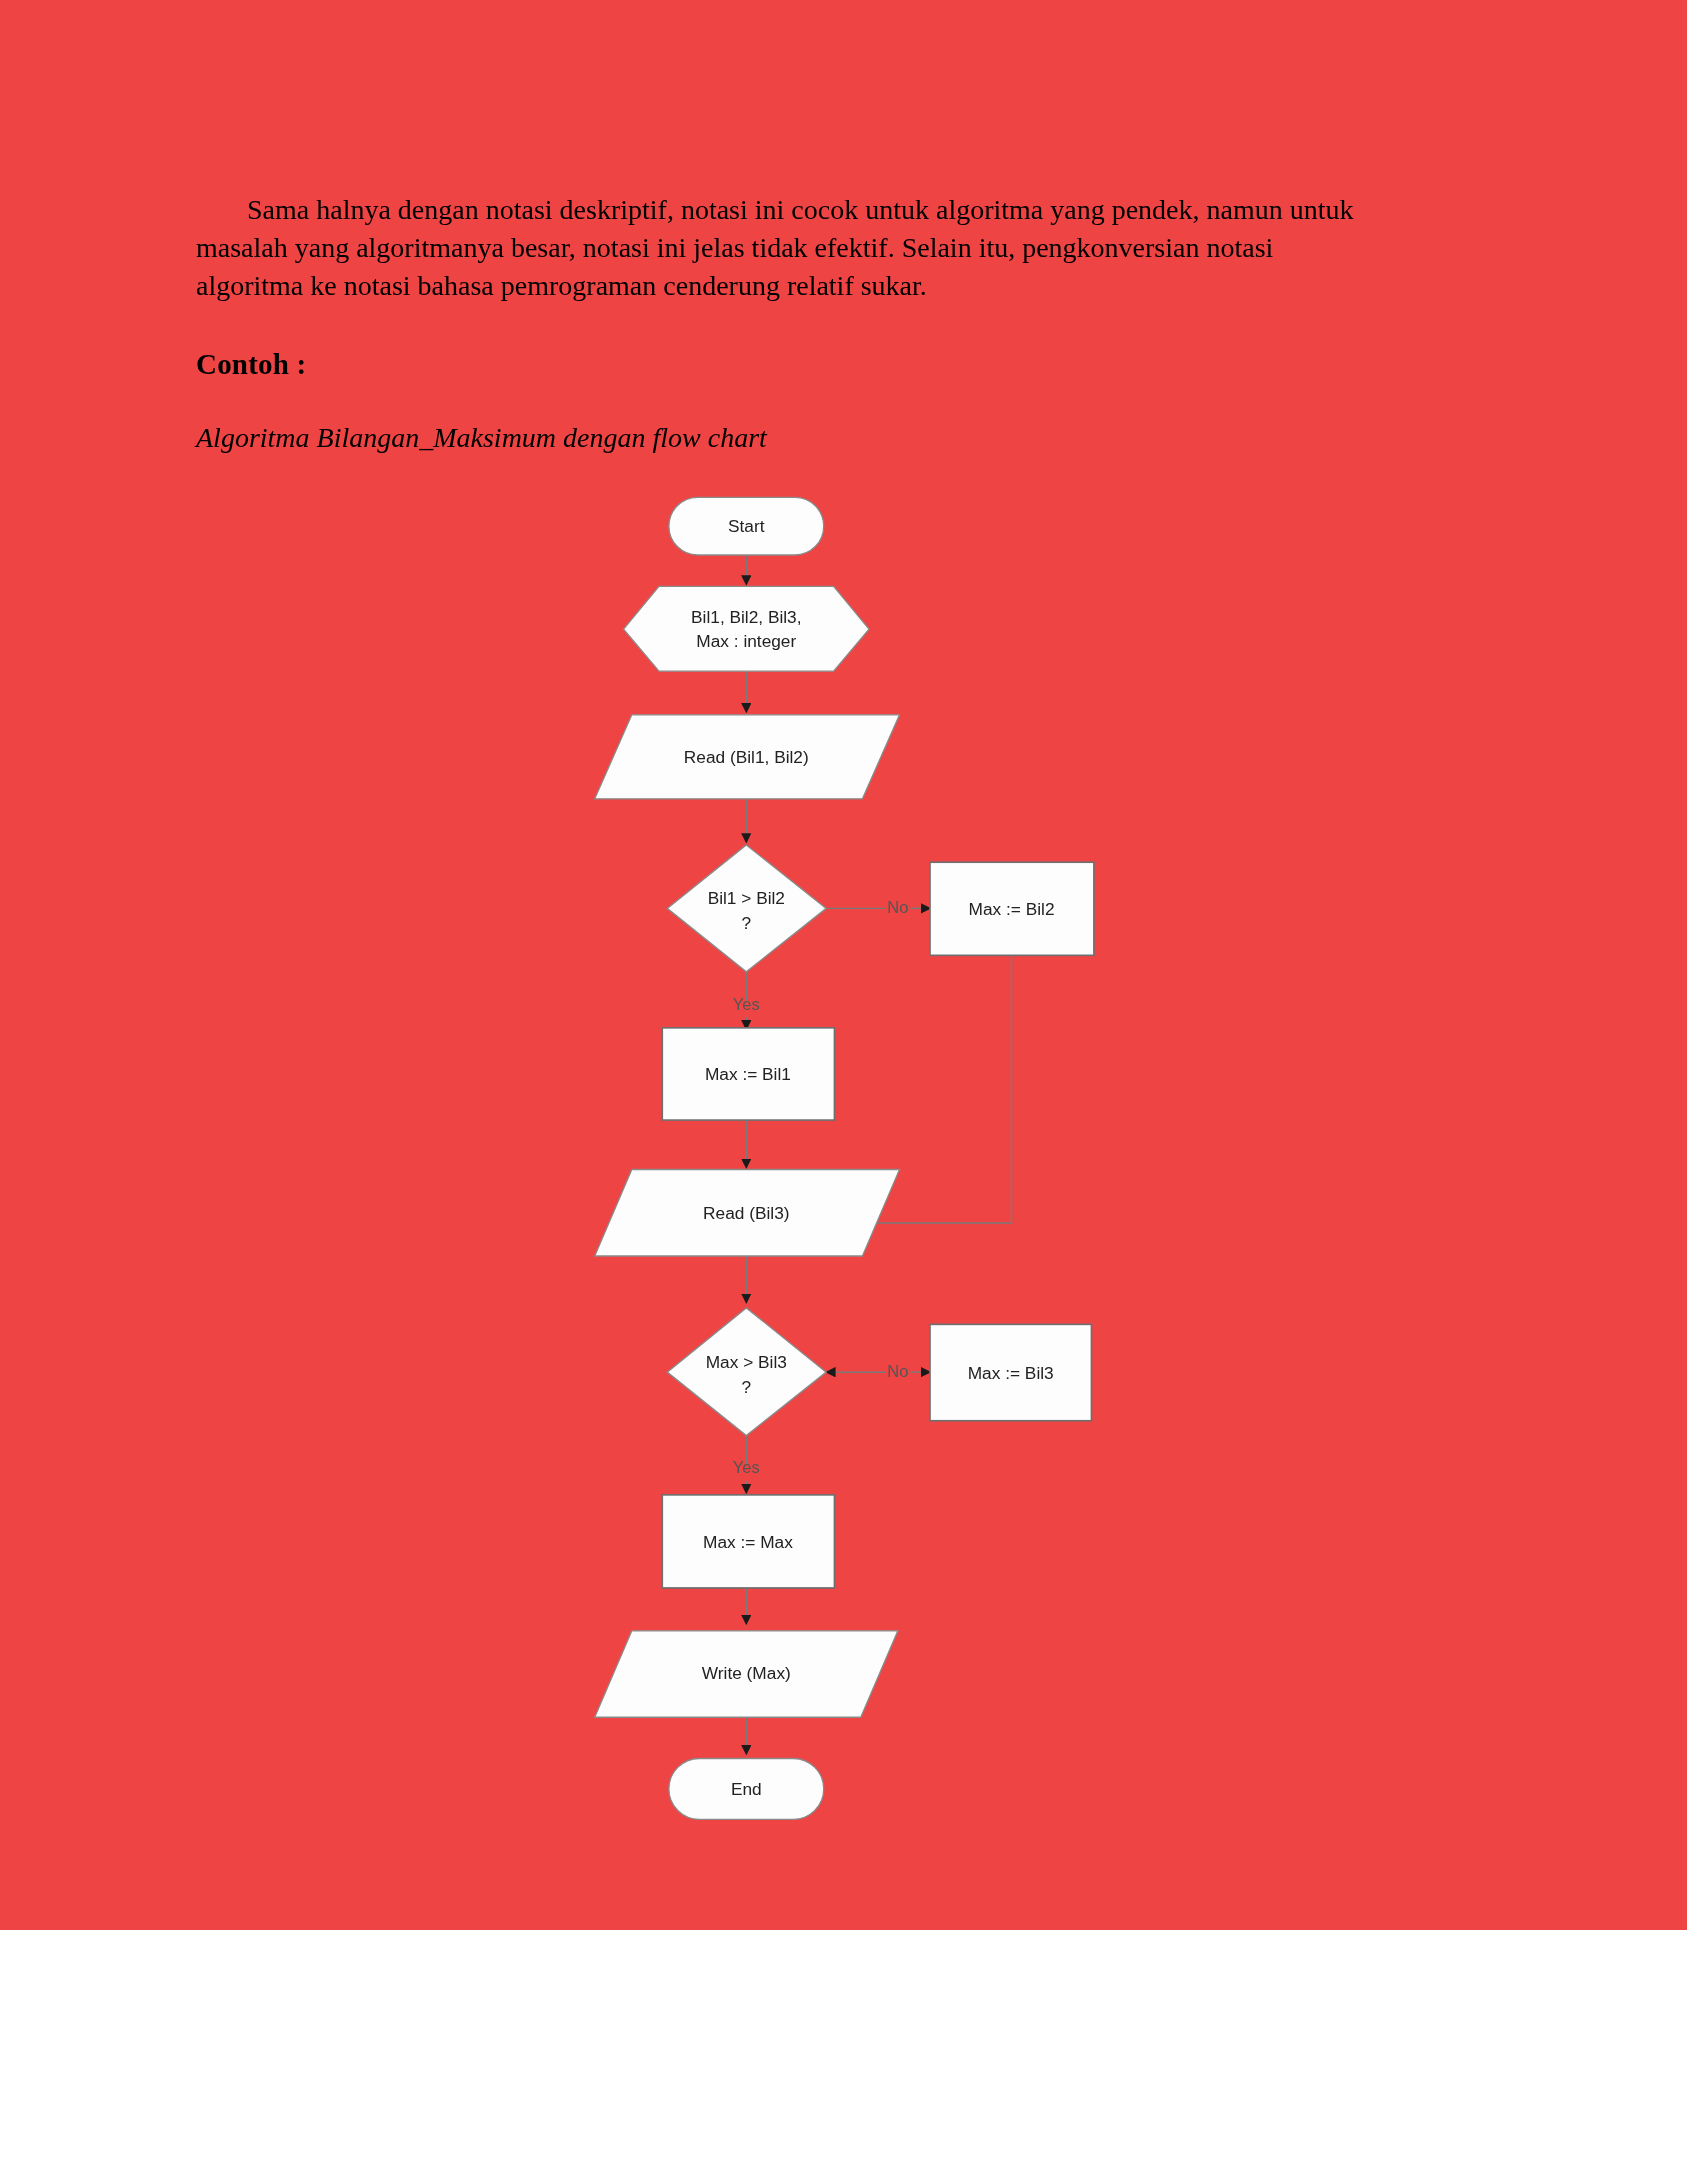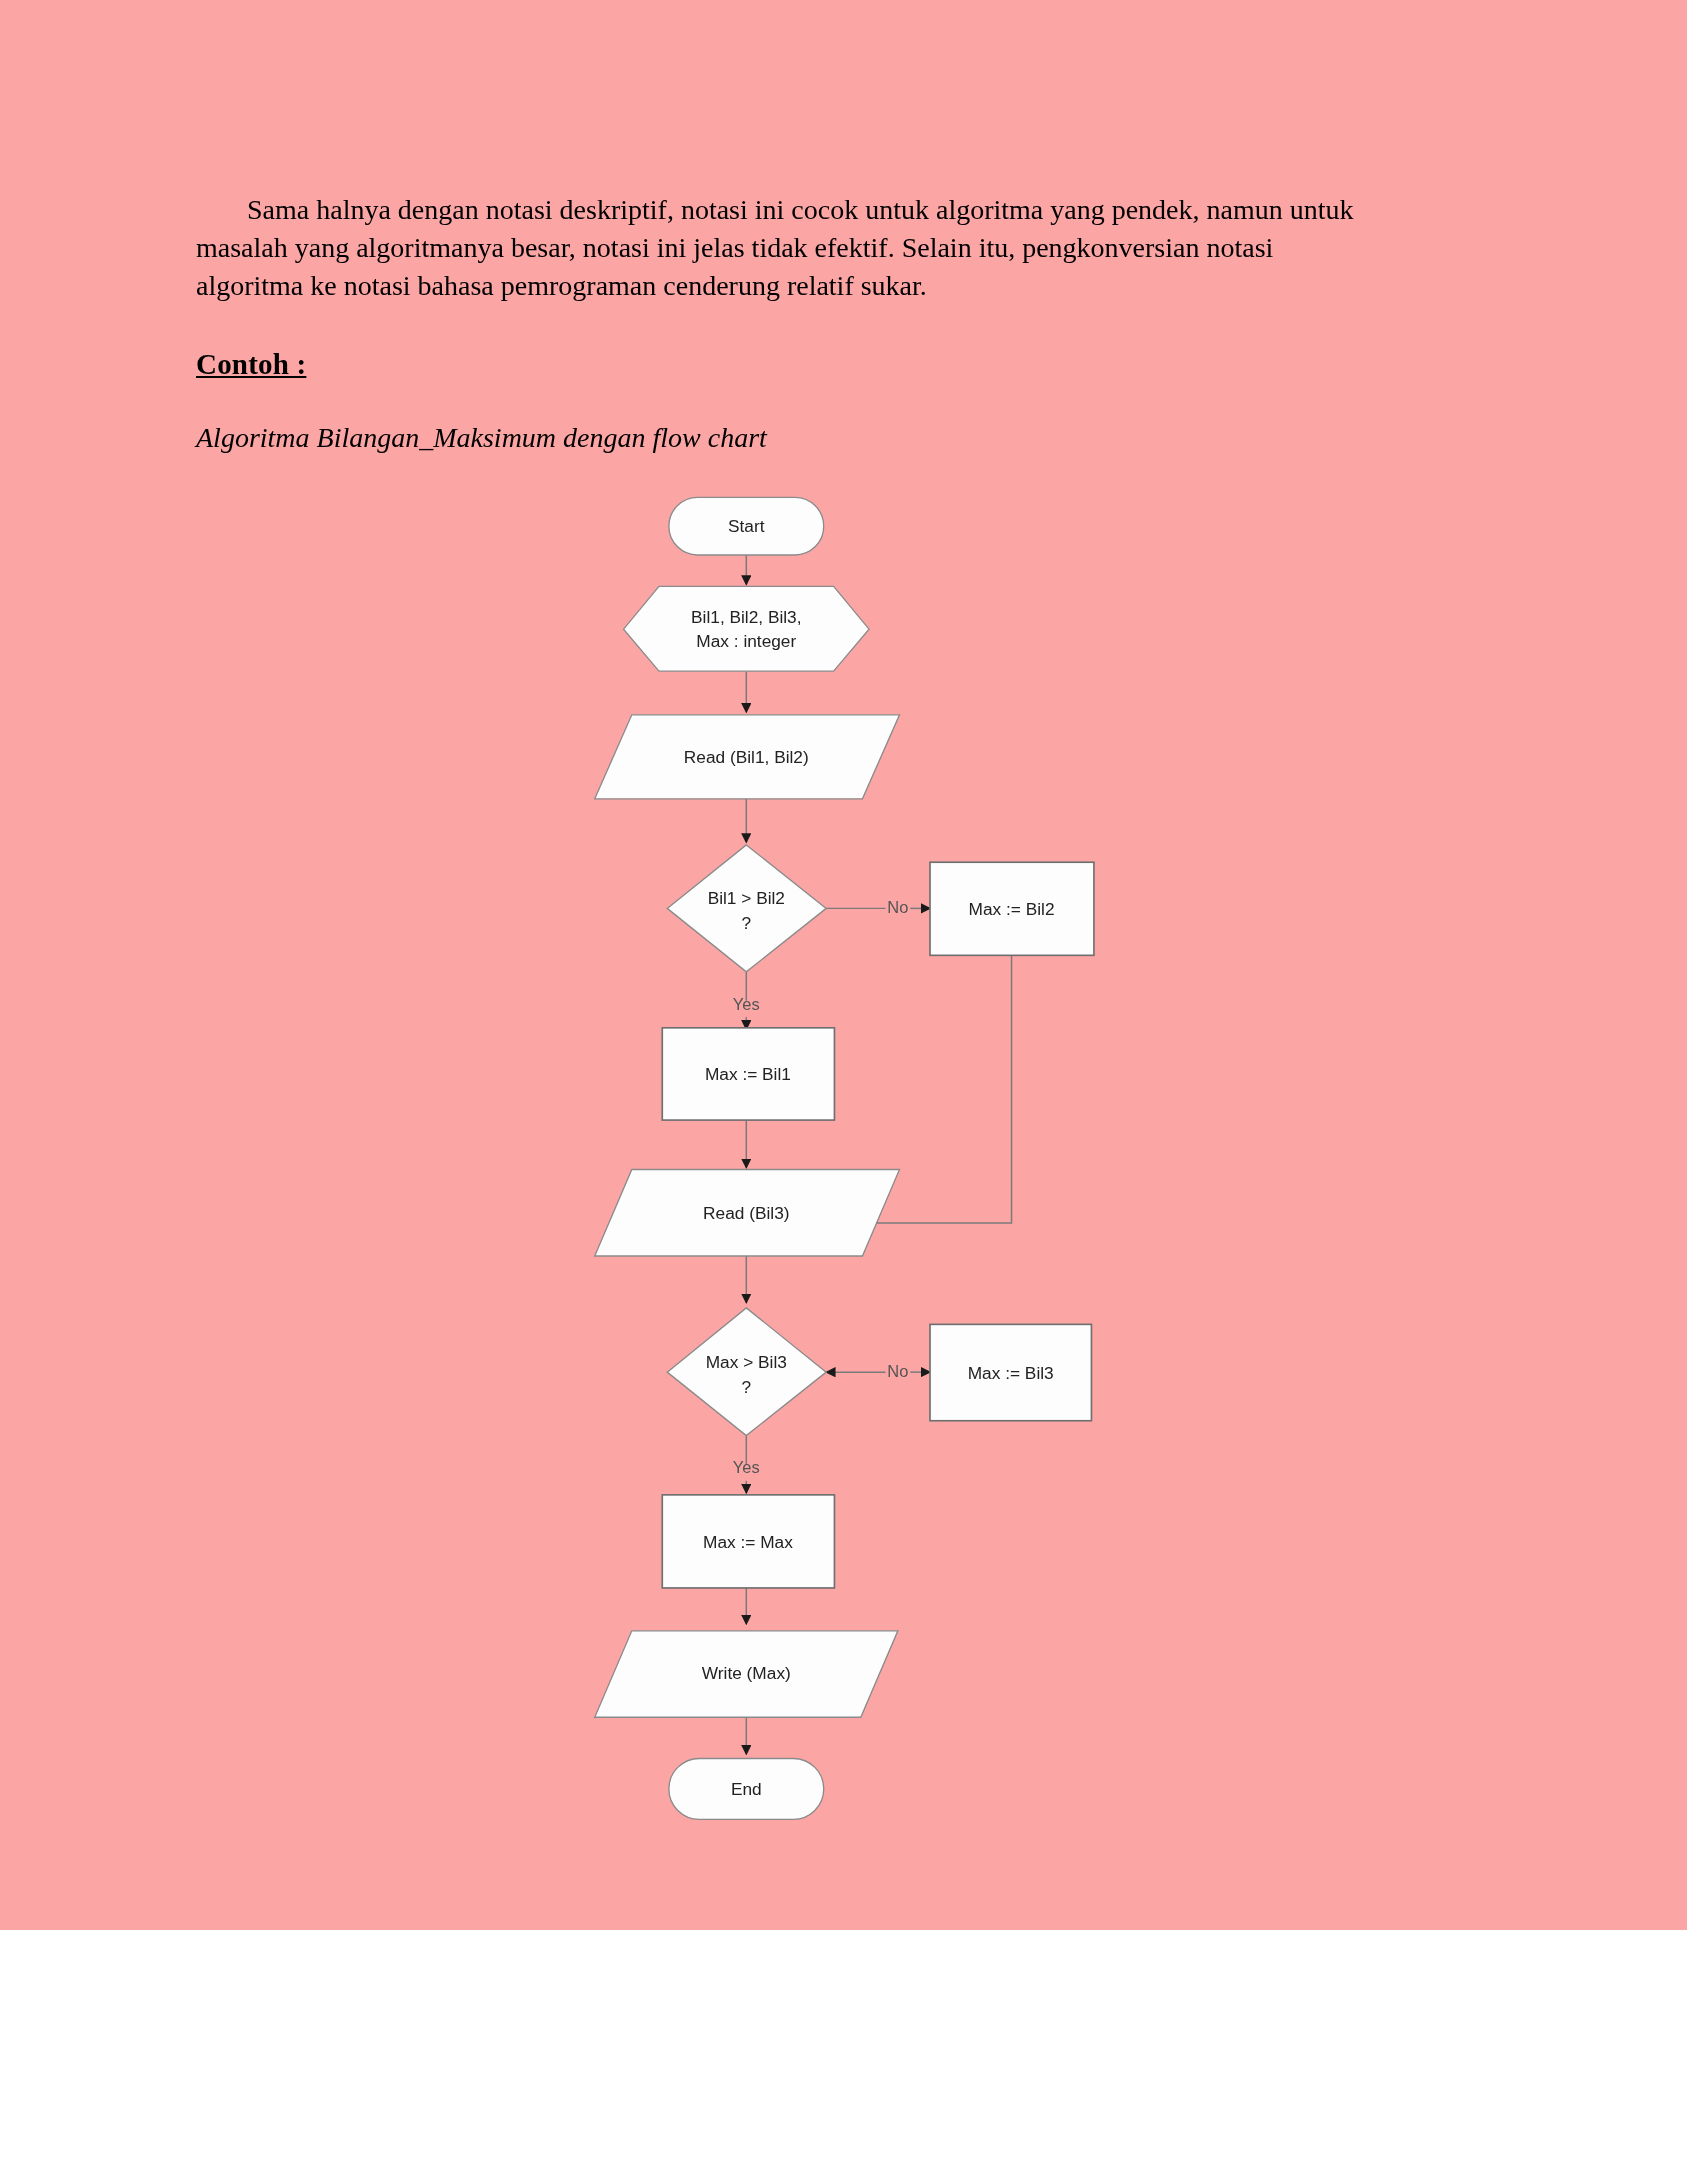--- a/index.html
+++ b/index.html
@@ -4,21 +4,21 @@
 <style>
   html, body {
     margin: 0;
     padding: 0;
     background: #ffffff;
   }
   #page {
     position: relative;
     width: 1687px;
     height: 1930px;
-    background: #fca5a5;
+    background: #ef4444;
     overflow: hidden;
     font-family: "Liberation Serif", serif;
   }
   .doc-body {
     position: absolute;
     left: 196px;
     top: 191px;
     width: 1178px;
   }
   .para {
@@ -31,21 +31,20 @@
   }
   .para .indent { display: inline-block; width: 51px; }
 
   .heading-contoh {
     position: absolute;
     left: 196px;
     top: 348px;
     font-family: "Liberation Serif", serif;
     font-size: 29px;
     font-weight: bold;
-    text-decoration: underline;
     color: #000000;
     letter-spacing: 0.2px;
   }
   .subtitle-italic {
     position: absolute;
     left: 196px;
     top: 422px;
     font-family: "Liberation Serif", serif;
     font-size: 28px;
     font-style: italic;

